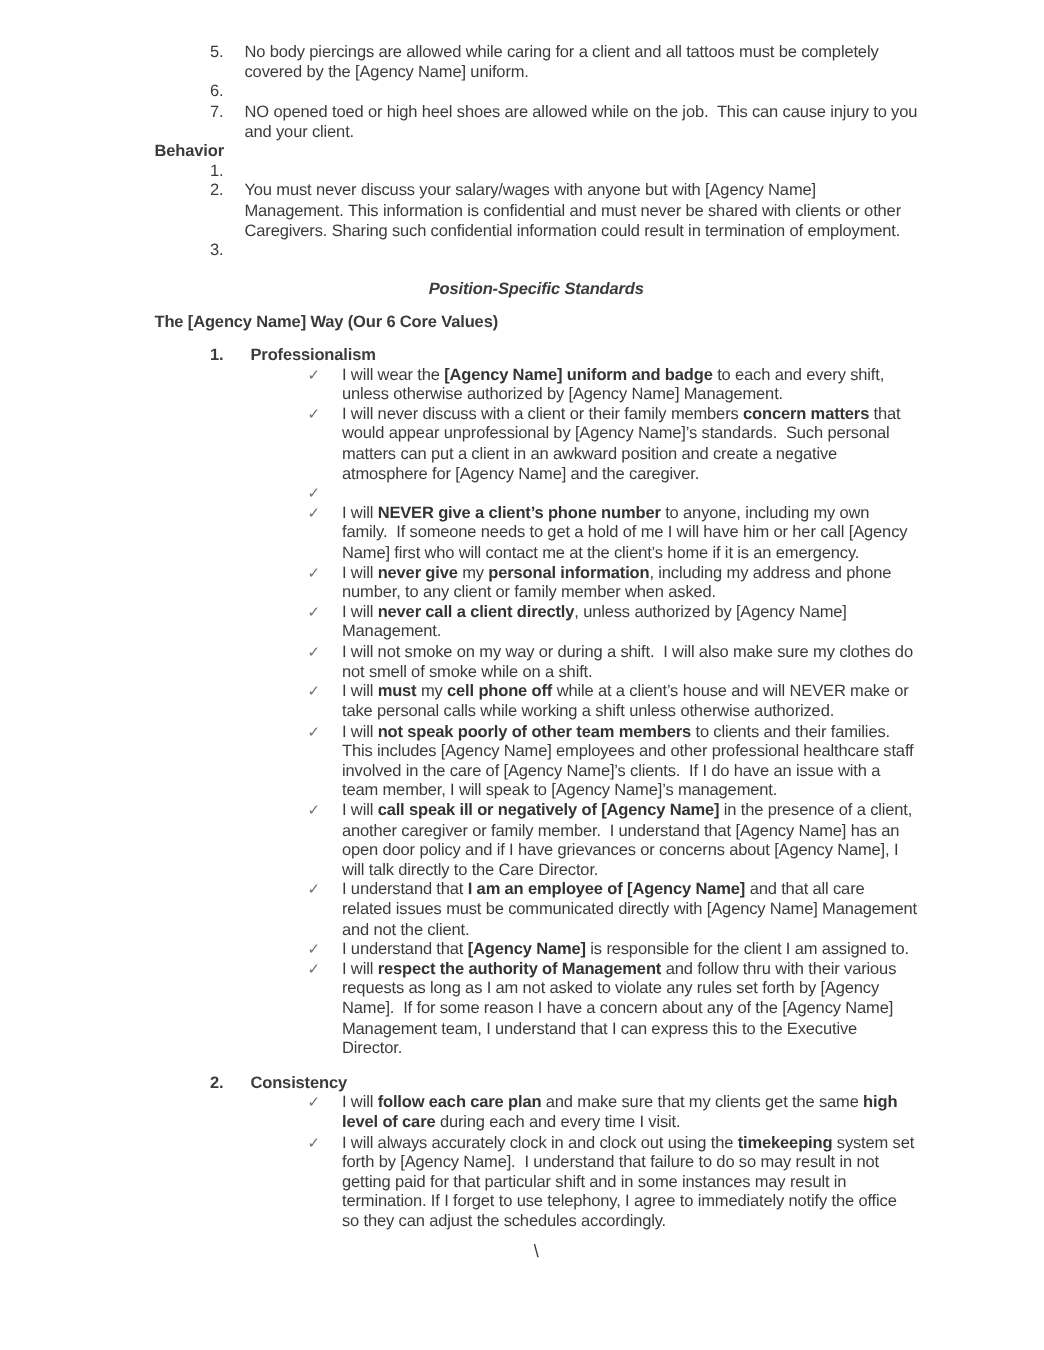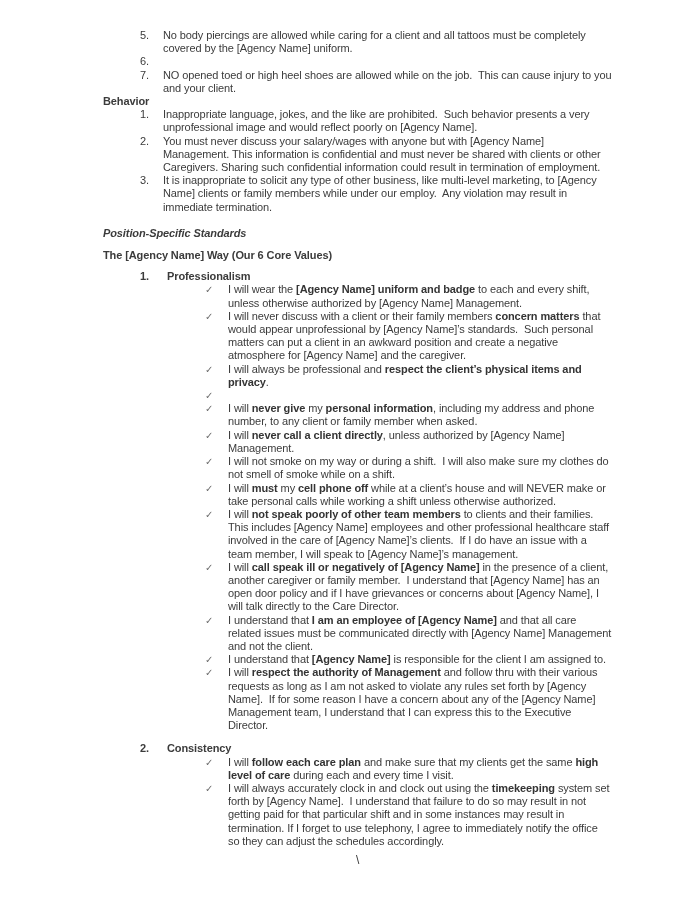--- a/index.html
+++ b/index.html
@@ -20,21 +20,21 @@
     width:696px;
     height:900px;
     padding:29px 84px 0 103px;
     font-family:"Liberation Sans", sans-serif;
     font-size:11px;
     line-height:13.2px;
     letter-spacing:-0.1px;
     color:var(--text);
   }
   .block{margin:0;}
-  .b3{margin-top:13px;}
+  .b3{margin-top:13px;text-align:center;}
   .b4{margin-top:9px;}
   .b5{margin-top:8px;}
   .b6{margin-top:10px;}
   .heading{font-weight:bold;}
   .heading-italic{font-weight:bold;font-style:italic;}
   .nrow{display:flex;}
   .num{flex:0 0 23px;margin-left:37px;}
   .ntext{flex:1;white-space:pre-wrap;}
   .cvhead{display:flex;font-weight:bold;}
   .cvnum{flex:0 0 27px;margin-left:37px;}
@@ -69,53 +69,51 @@
         </div>
         <div class="nrow">
           <span class="num">7.</span>
           <div class="ntext">NO opened toed or high heel shoes are allowed while on the job.  This can cause injury to you and your client.</div>
         </div>
       </div>
       <div class="block b1 heading">Behavior</div>
       <div class="block b2 nlist">
         <div class="nrow">
           <span class="num">1.</span>
-          <div class="ntext">Inappropriate language, jokes, and the like are prohibited.  Such behavior presents a very unprofessional image and would reflect poorly on [Agency Name].</div>
         </div>
         <div class="nrow">
           <span class="num">2.</span>
           <div class="ntext">You must never discuss your salary/wages with anyone but with [Agency Name] Management. This information is confidential and must never be shared with clients or other Caregivers. Sharing such confidential information could result in termination of employment.</div>
         </div>
         <div class="nrow">
           <span class="num">3.</span>
-          <div class="ntext">It is inappropriate to solicit any type of other business, like multi-level marketing, to [Agency Name] clients or family members while under our employ.  Any violation may result in immediate termination.</div>
         </div>
       </div>
       <div class="block b3 heading-italic">Position-Specific Standards</div>
       <div class="block b4 heading">The [Agency Name] Way (Our 6 Core Values)</div>
       <div class="block b5 cv">
         <div class="cvhead">
           <span class="cvnum">1.</span>
           <span class="cvtitle">Professionalism</span>
         </div>
         <div class="cvitems">
           <div class="crow">
             <span class="check">✓</span>
             <div class="ctext">I will wear the <b>[Agency Name] uniform and badge</b> to each and every shift, unless otherwise authorized by [Agency Name] Management.</div>
           </div>
           <div class="crow">
             <span class="check">✓</span>
             <div class="ctext">I will never discuss with a client or their family members <b>concern matters</b> that would appear unprofessional by [Agency Name]’s standards.  Such personal matters can put a client in an awkward position and create a negative atmosphere for [Agency Name] and the caregiver.</div>
           </div>
           <div class="crow">
             <span class="check">✓</span>
-            <div class="ctext">I will always be professional and <b>respect the client’s physical items and privacy</b>.</div>
           </div>
           <div class="crow">
             <span class="check">✓</span>
+            <div class="ctext">I will <b>NEVER give a client’s phone number</b> to anyone, including my own family.  If someone needs to get a hold of me I will have him or her call [Agency Name] first who will contact me at the client’s home if it is an emergency.</div>
           </div>
           <div class="crow">
             <span class="check">✓</span>
             <div class="ctext">I will <b>never give</b> my <b>personal information</b>, including my address and phone number, to any client or family member when asked.</div>
           </div>
           <div class="crow">
             <span class="check">✓</span>
             <div class="ctext">I will <b>never call a client directly</b>, unless authorized by [Agency Name] Management.</div>
           </div>
           <div class="crow">

